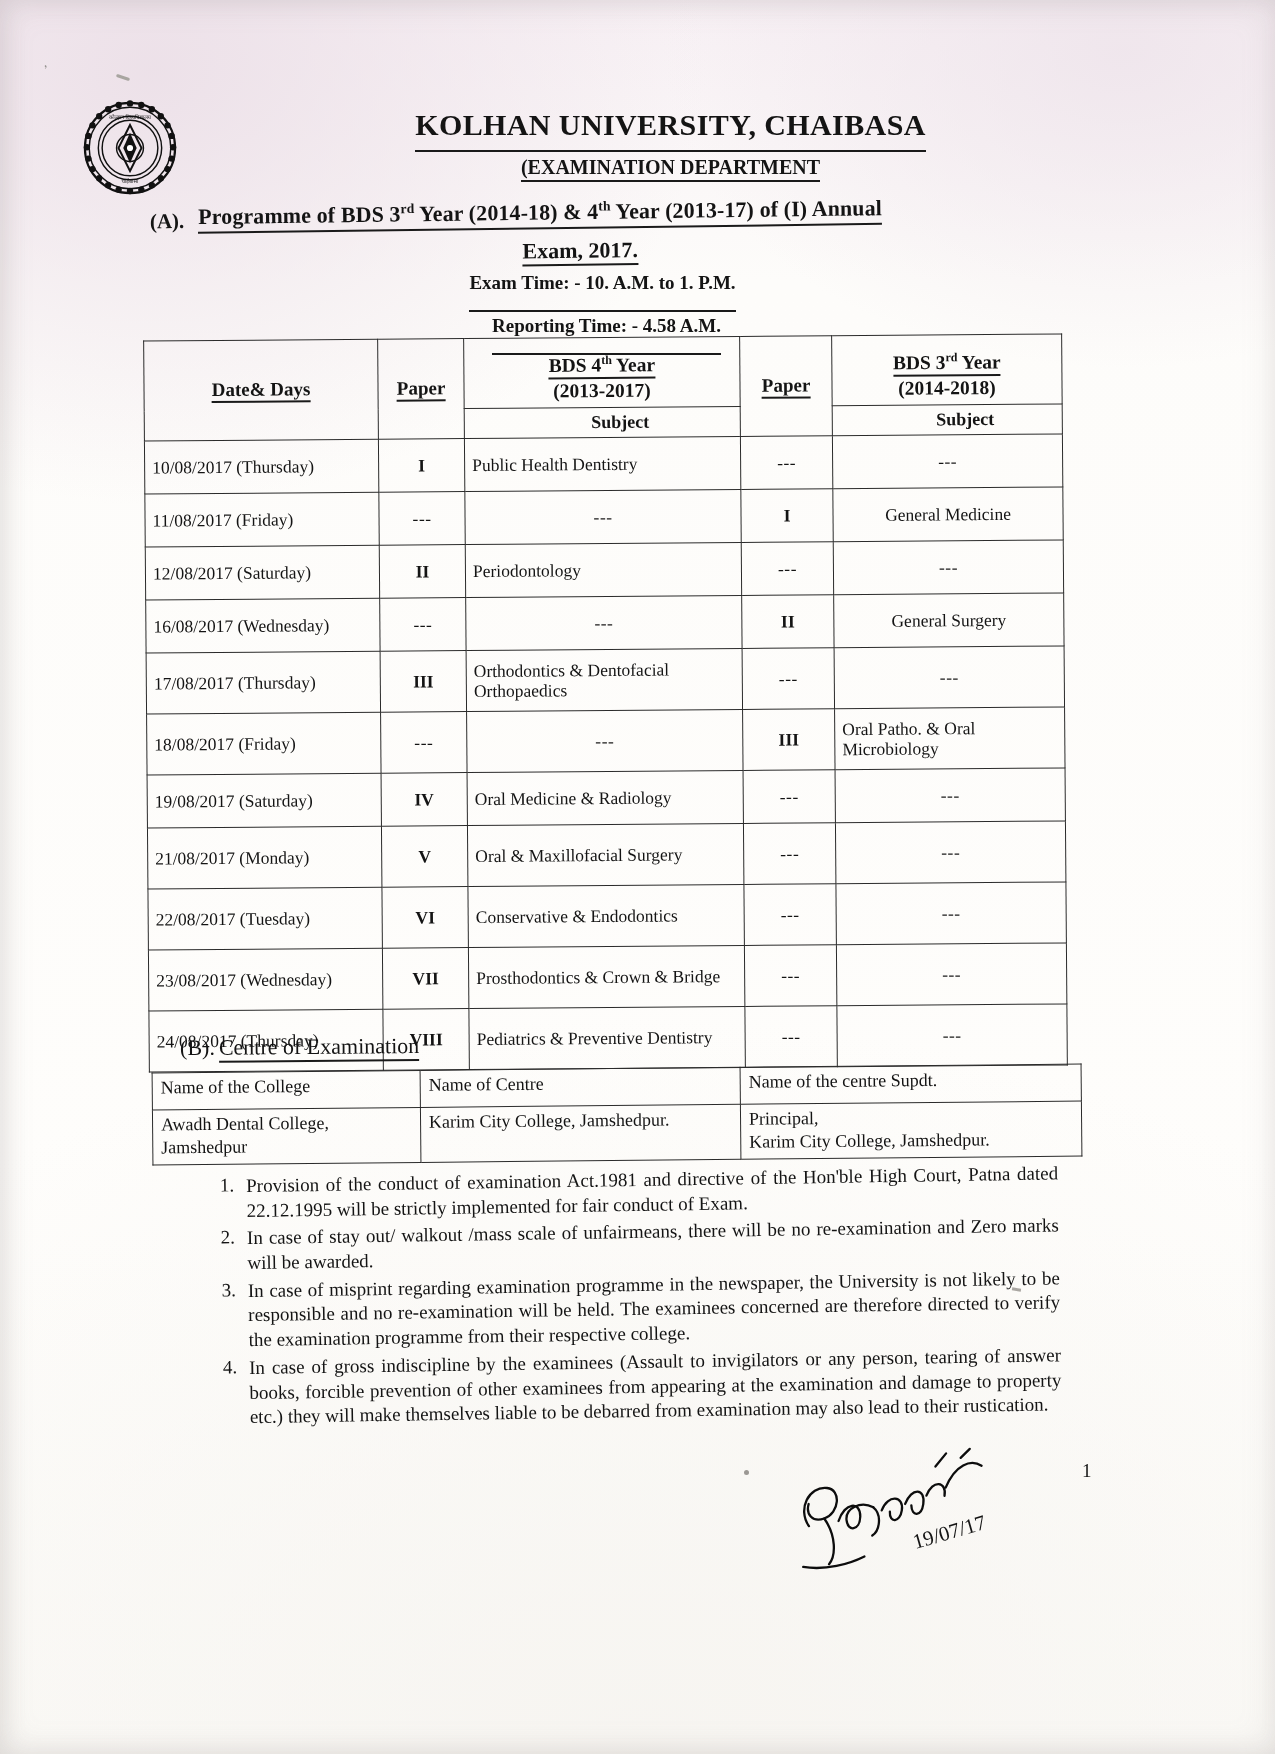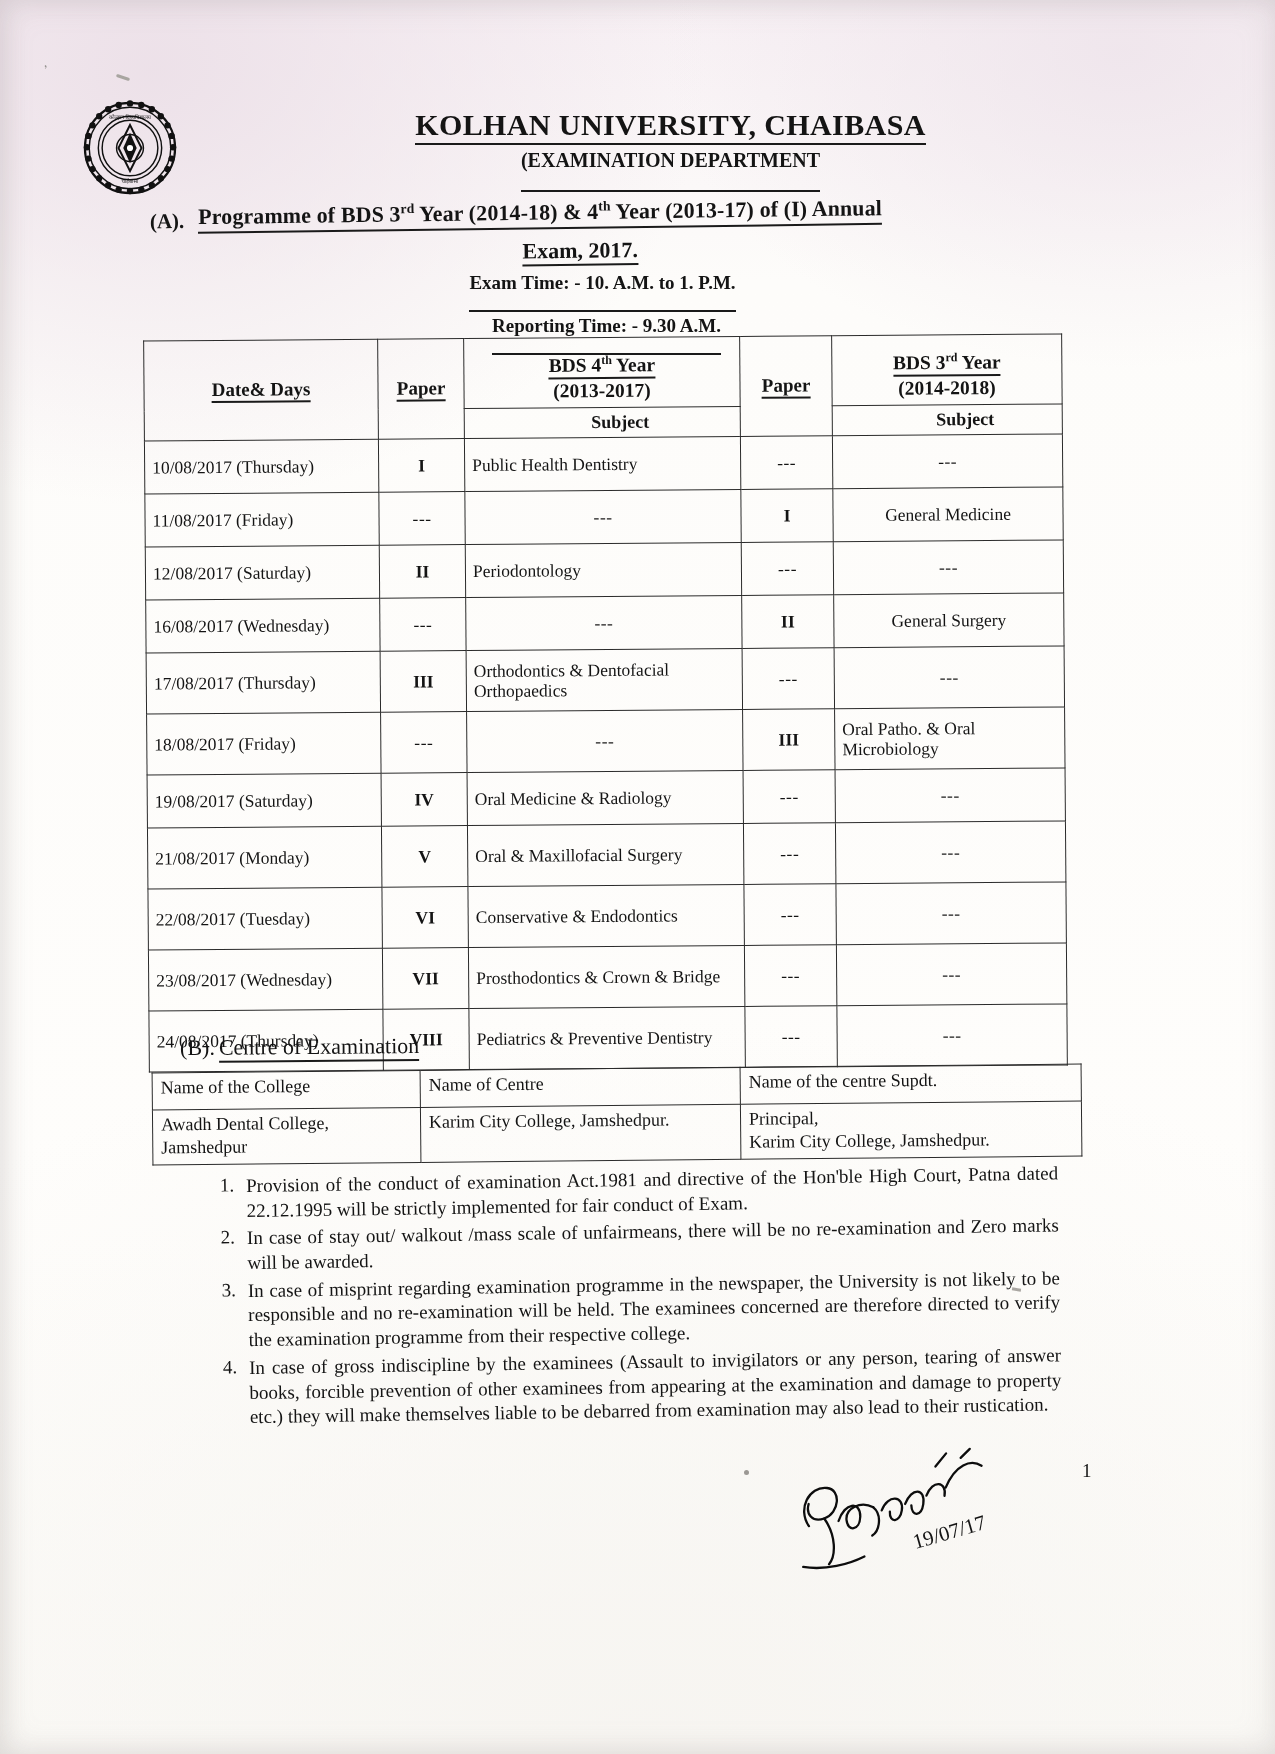--- a/index.html
+++ b/index.html
@@ -56,32 +56,32 @@
     top: 108px;
     text-align: center;
     padding-left: 66px;
   }
   .uni-title .l1 {
     font-size: 30px;
     font-weight: bold;
     letter-spacing: .4px;
     display: inline-block;
     border-bottom: 2.4px solid #1a1a1a;
-    padding-bottom: 1px;
+    padding-bottom: 8px;
   }
   .uni-title .l2 {
     display: block;
     margin-top: 4px;
   }
   .uni-title .l2 span {
     font-size: 20px;
     font-weight: bold;
     display: inline-block;
     border-bottom: 2.2px solid #1a1a1a;
-    padding-bottom: 18px;
+    padding-bottom: 1px;
   }
 
   .prog-block {
     position: absolute;
     left: 150px;
     top: 198px;
     width: 980px;
     transform: rotate(-0.75deg);
   }
   .prog-line1 {
@@ -378,21 +378,21 @@
     <div class="prog-block">
       <div class="prog-line1">
         <div class="prog-a">(A).</div>
         <div class="prog-main">Programme of BDS 3<sup>rd</sup> Year (2014-18) &amp; 4<sup>th</sup> Year (2013-17) of (I) Annual</div>
       </div>
       <div class="prog-line2"><span>Exam, 2017.</span></div>
     </div>
 
     <div class="times">
       <div><span>Exam Time: - 10. A.M. to 1. P.M.</span></div>
-      <div class="t2"><span>Reporting Time: - 9.30 A.M.</span></div>
+      <div class="t2"><span>Reporting Time: - 4.58 A.M.</span></div>
     </div>
 
     <div class="sched-wrap">
       <table class="sched">
         <colgroup>
           <col class="hdr-dates">
             <col class="hdr-paper">
             <col class="hdr-sub4">
             <col class="hdr-paper2">
             <col class="hdr-sub3">

